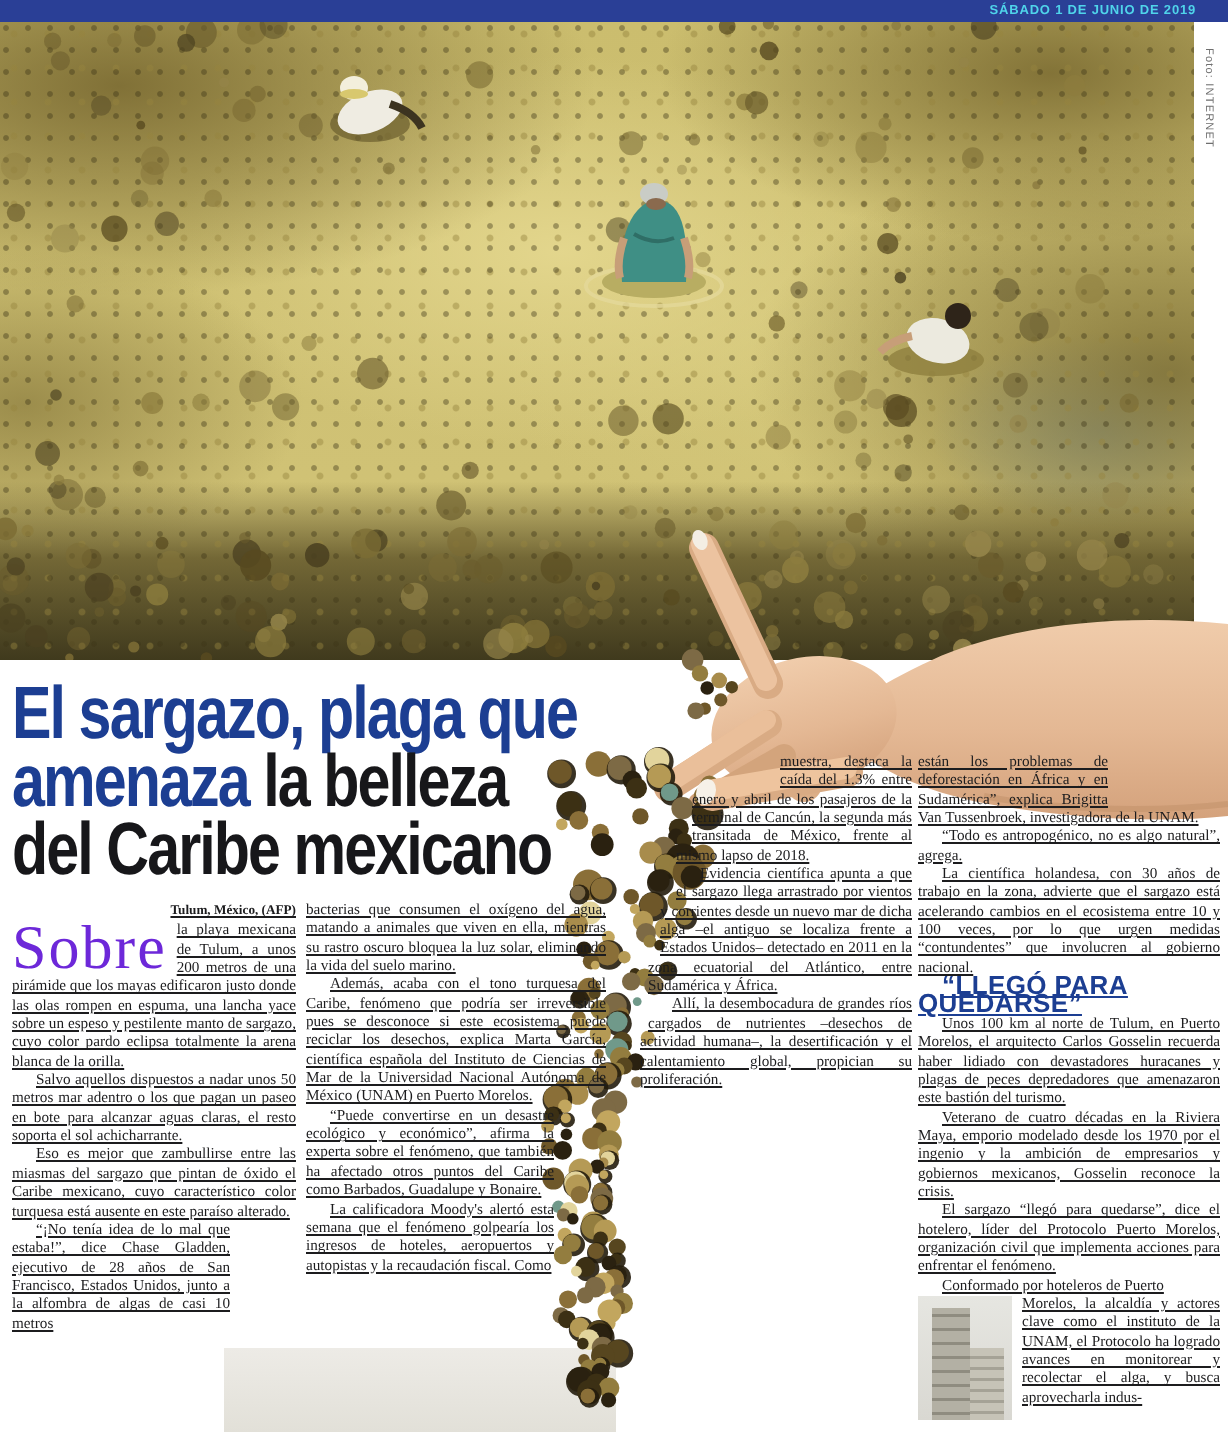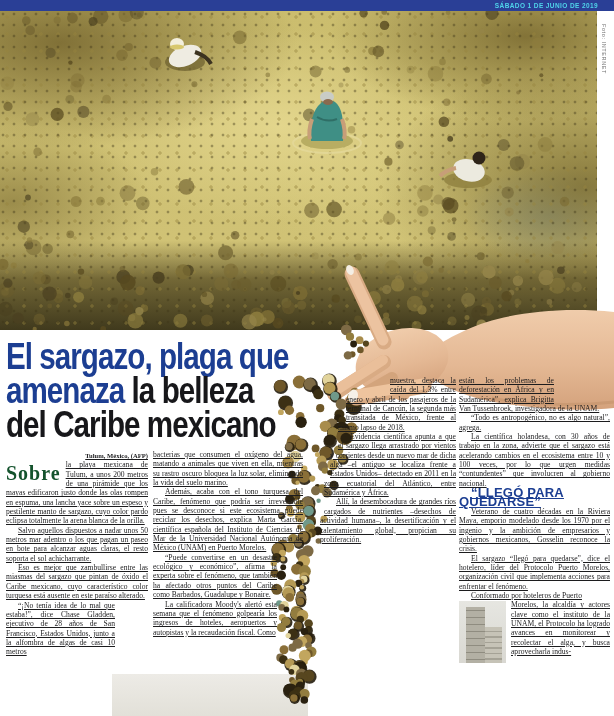--- a/index.html
+++ b/index.html
@@ -38,22 +38,22 @@
   
   .col{position:absolute;z-index:4;font-size:7.6px;line-height:9.35px;color:#1c1c1e;
        text-align:justify;}
   .col p{margin:0;text-indent:12px;text-decoration:underline;}
   .col p.noindent{text-indent:0;}
   .col1{left:6px;top:451px;width:142px;}
   .col2{left:153px;top:450px;width:150px;}
   .col3{left:316px;top:376px;width:140px;}
   .col4{left:459px;top:376px;width:151px;}
   .dateline{font-weight:bold;font-size:6.6px;text-align:right;margin:0 2px 3px 0;text-indent:0;}
-  .lead-word{float:left;font-size:20px;line-height:23px;color:#14532d;margin:2px 5px 0 0;
-             letter-spacing:1px;font-weight:bold;}
+  .lead-word{float:left;font-size:31px;line-height:23px;color:#6d28d9;margin:2px 5px 0 0;
+             letter-spacing:1px;}
   .fl{float:left;clear:left;}
   .fr{float:right;}
   .narrow-right{padding-right:26px;}
   .col1 .narrow-last{padding-right:33px;}
   .subhead{font-family:"Liberation Sans",sans-serif;font-weight:bold;font-size:13px;
            color:#1c3e92;letter-spacing:.2px;margin:5px 0 3px 0;text-indent:0;text-align:left;}
   
   .photo-strip{position:absolute;left:112px;top:674px;width:196px;height:42px;z-index:2;
     background:linear-gradient(#edebe6,#e2e0d8);}
   .building{float:left;width:47px;height:62px;margin:1px 5px 0 0;position:relative;
@@ -574,20 +574,21 @@
     <p>Evidencia científica apunta a que el sargazo llega arrastrado por vientos y corrientes desde un nuevo mar de dicha alga –el antiguo se localiza frente a Estados Unidos– detectado en 2011 en la zona ecuatorial del Atlántico, entre Sudamérica y África.</p>
     <p>Allí, la desembocadura de grandes ríos cargados de nutrientes –desechos de actividad humana–, la desertificación y el calentamiento global, propician su proliferación.</p>
   </div>
 
   <div class="col col4">
     <div class="fr" style="width:56px;height:22px"></div>
     <p class="noindent">están los problemas de deforestación en África y en Sudamérica”, explica Brigitta Van Tussenbroek, investigadora de la UNAM.</p>
     <p>“Todo es antropogénico, no es algo natural”, agrega.</p>
     <p>La científica holandesa, con 30 años de trabajo en la zona, advierte que el sargazo está acelerando cambios en el ecosistema entre 10 y 100 veces, por lo que urgen medidas “contundentes” que involucren al gobierno nacional.</p>
     <p class="subhead">“LLEGÓ PARA QUEDARSE”</p>
+    <p>Unos 100 km al norte de Tulum, en Puerto Morelos, el arquitecto Carlos Gosselin recuerda haber lidiado con devastadores huracanes y plagas de peces depredadores que amenazaron este bastión del turismo.</p>
     <p>Veterano de cuatro décadas en la Riviera Maya, emporio modelado desde los 1970 por el ingenio y la ambición de empresarios y gobiernos mexicanos, Gosselin reconoce la crisis.</p>
     <p>El sargazo “llegó para quedarse”, dice el hotelero, líder del Protocolo Puerto Morelos, organización civil que implementa acciones para enfrentar el fenómeno.</p>
     <p>Conformado por hoteleros de Puerto</p>
     <div class="building">
       <div class="tower"></div>
       <div class="block"></div>
     </div>
     <p class="noindent">Morelos, la alcaldía y actores clave como el instituto de la UNAM, el Protocolo ha logrado avances en monitorear y recolectar el alga, y busca aprovecharla indus-</p>
   </div>
 

